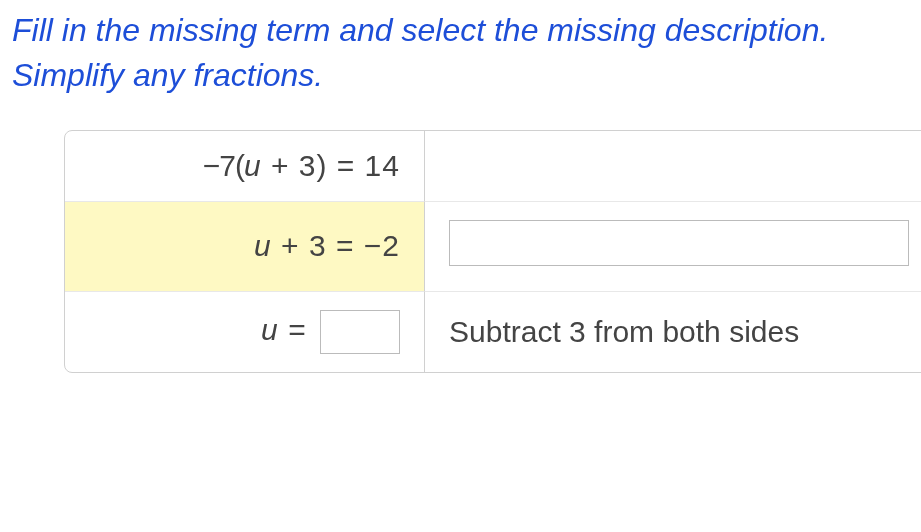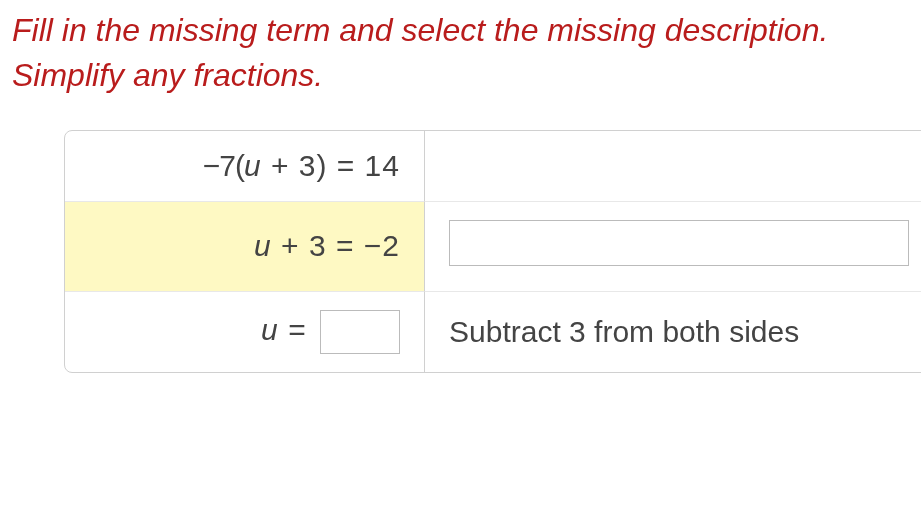--- a/index.html
+++ b/index.html
@@ -11,21 +11,21 @@
       font-family: Verdana, Geneva, sans-serif;
       background: #ffffff;
       width: 921px;
       height: 532px;
       padding: 8px 12px;
     }
     .instruction {
       font-style: italic;
       font-size: 32px;
       line-height: 1.4;
-      color: #b91c1c;
+      color: #1d4ed8;
       margin-bottom: 32px;
     }
     .worksheet-table {
       margin-left: 52px;
       border: 1px solid #d0d0d0;
       border-radius: 8px;
       border-collapse: separate;
       border-spacing: 0;
       width: 870px;
       overflow: hidden;

